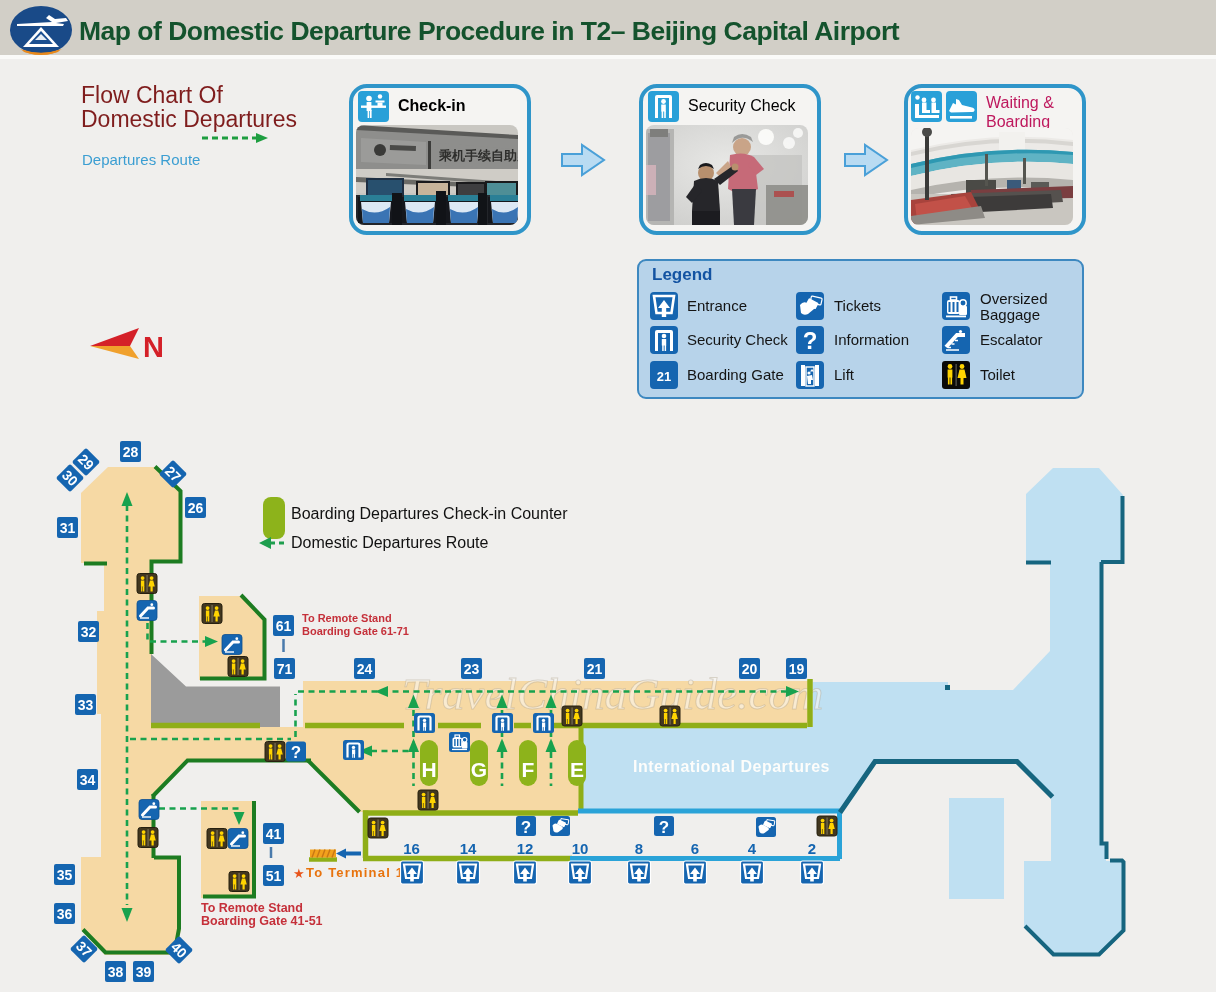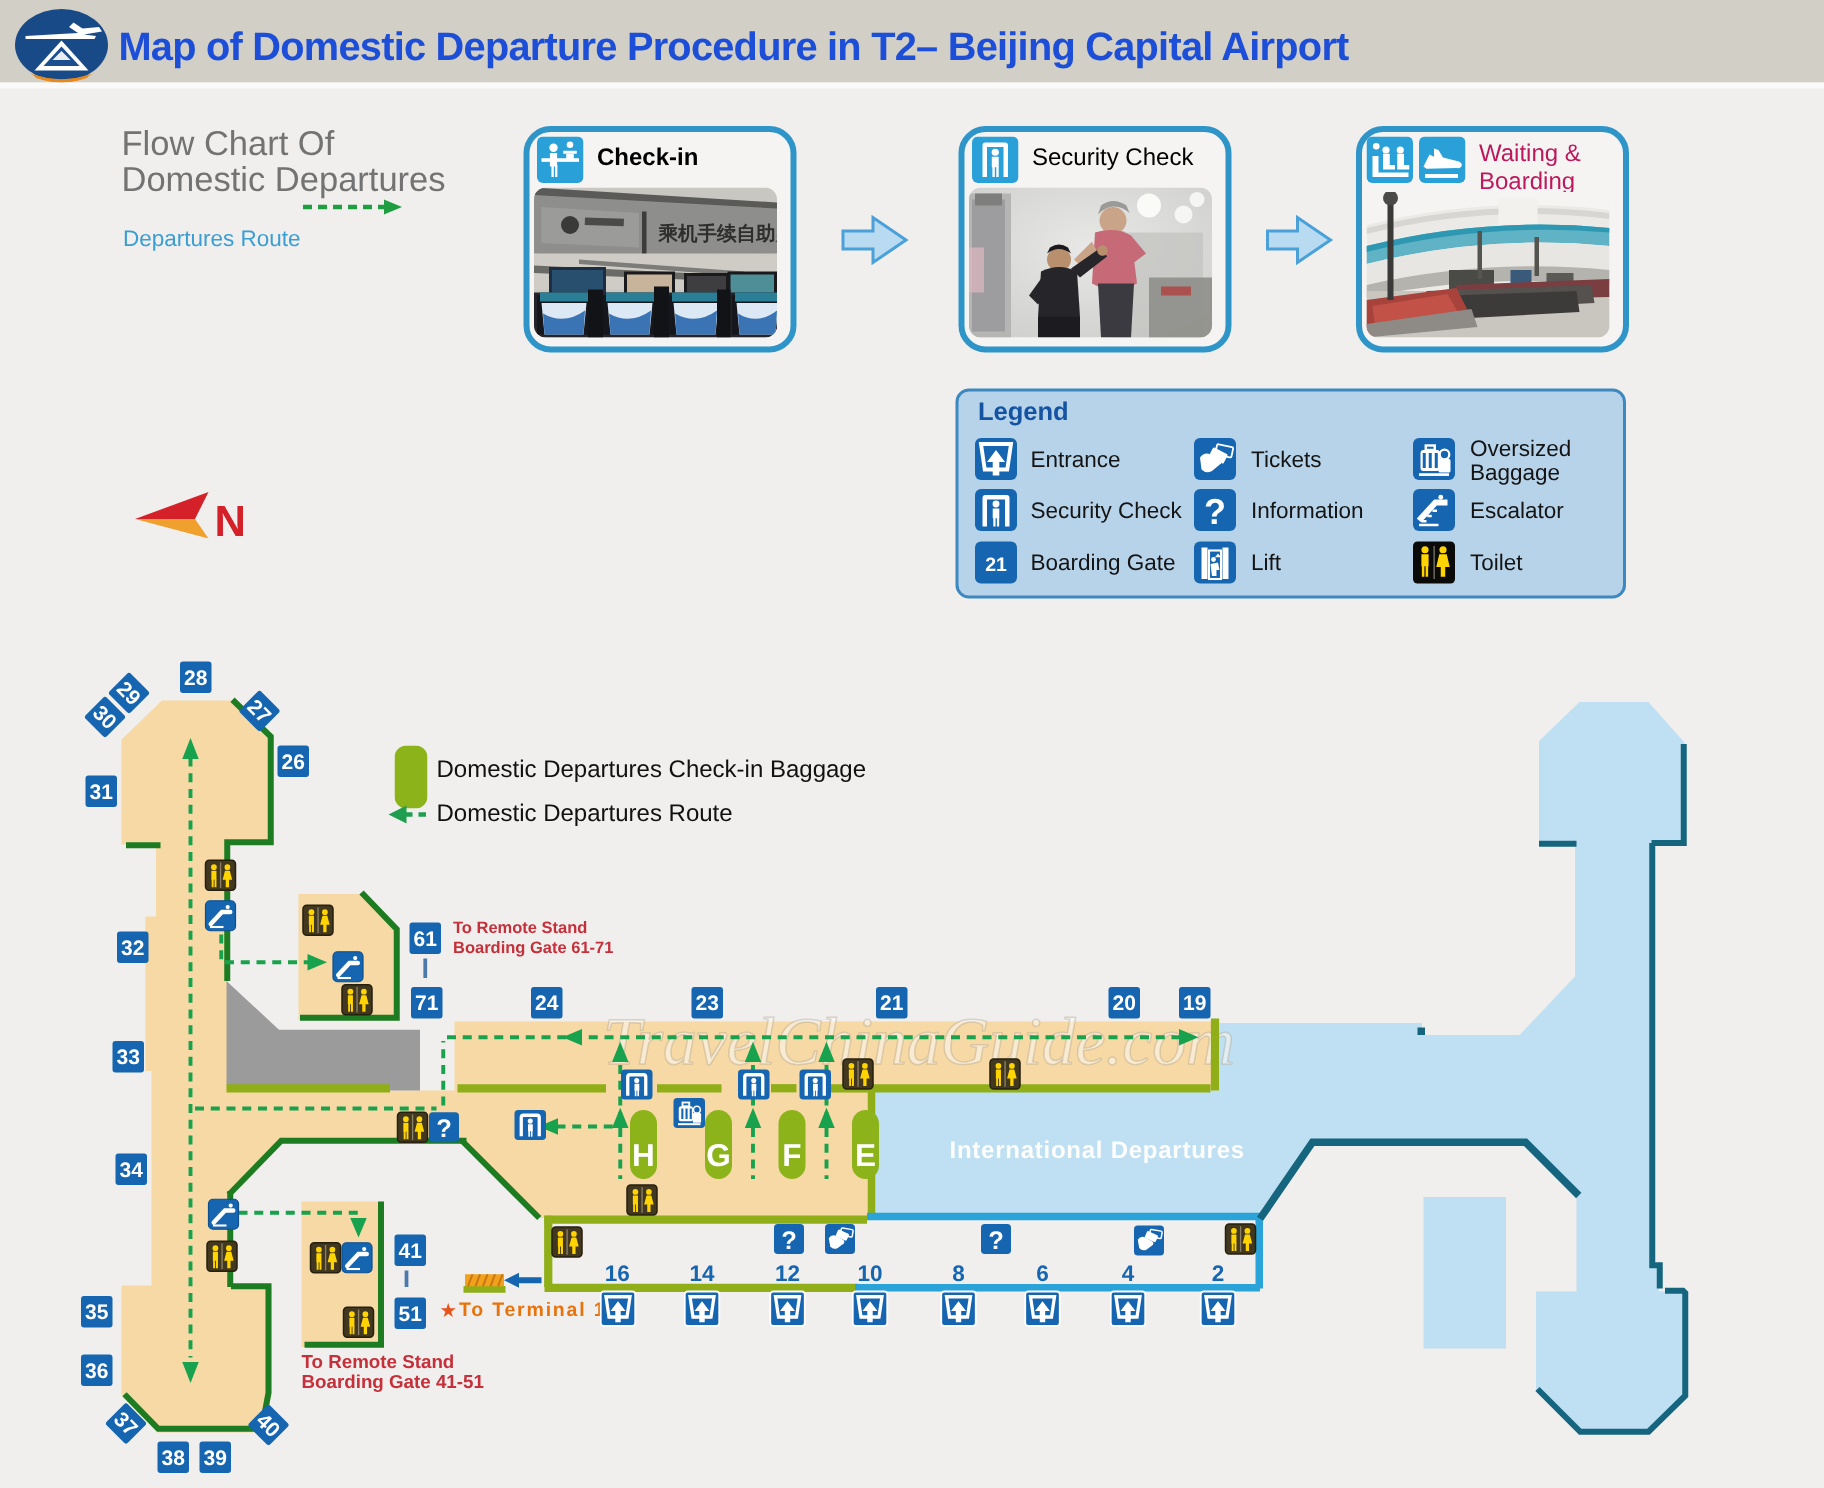--- a/index.html
+++ b/index.html
@@ -16,23 +16,23 @@
   <ellipse cx="33" cy="25" rx="31" ry="24" fill="#194a88"></ellipse>
   <path d="M2,25 L33,25 L33,49 Q10,44 2,25 Z" fill="#194a88"></path>
   <path d="M9,19 L44,17 L38,13 L41,10 L47,14 L58,13 L60,16 L48,18 L56,19 L55,21 L9,21 Z" fill="#fff"></path>
   <path d="M33,22 L15,42 L51,42 Z" fill="#fff"></path>
   <path d="M33,26 L21,39 L45,39 Z" fill="#1b4f90"></path>
   <path d="M33,29 L27,35 L39,35 Z" fill="#fff" opacity="0.9"></path>
   <path d="M12,44 Q33,52 54,44 Q46,50 33,50 Q20,50 12,44 Z" fill="#e8891b"></path>
   <path d="M14,44.5 Q33,51 52,44.5 L50,47 Q33,52.5 16,47 Z" fill="#e8891b"></path>
 </svg>
 
-<div class="abs" style="left:79px;top:16px;font-size:26.5px;font-weight:bold;color:#1d4ed8;letter-spacing:-0.5px;">Map of Domestic Departure Procedure in T2– Beijing Capital Airport</div>
-
-<div class="abs" style="left:81px;top:83px;font-size:23px;color:#737373;line-height:24px;">Flow Chart Of<br>Domestic Departures</div>
+<div class="abs" style="left:79px;top:16px;font-size:26.5px;font-weight:bold;color:#14532d;letter-spacing:-0.5px;">Map of Domestic Departure Procedure in T2– Beijing Capital Airport</div>
+
+<div class="abs" style="left:81px;top:83px;font-size:23px;color:#7f1d1d;line-height:24px;">Flow Chart Of<br>Domestic Departures</div>
 
 <div class="abs" style="left:82px;top:130px;font-size:15px;color:#3b9ed2;margin-top:21px;">Departures Route</div>
 
 <svg class="abs" style="left:200px;top:132px;" width="70" height="12" viewBox="0 0 70 12">
   <line x1="2" y1="6" x2="58" y2="6" stroke="#1e9e40" stroke-width="3" stroke-dasharray="6 4"></line>
   <path d="M56,1 L68,6 L56,11 Z" fill="#1e9e40"></path>
 </svg>
 
 <div class="abs" style="left:349px;top:84px;width:174px;height:143px;border:4px solid #2f95c9;border-radius:18px;background:#f5f4f2;"></div>
 
@@ -330,21 +330,21 @@
 <svg class="abs" style="left:88px;top:325px;" width="85" height="38" viewBox="0 0 85 38">
   <path d="M2,21 L51,3 L42,21 Z" fill="#d42028"></path>
   <path d="M2,21 L42,21 L51,34 Z" fill="#f0a02c"></path>
   <text x="55" y="32" font-size="29" font-weight="bold" fill="#d42028" font-family="Liberation Sans">N</text>
 </svg>
 
 <svg class="abs" style="left:263px;top:497px;" width="22" height="42" viewBox="0 0 22 42">
   <rect x="0" y="0" width="22" height="42" rx="8" fill="#8db31b"></rect>
 </svg>
 
-<div class="abs" style="left:291px;top:505px;font-size:16px;color:#111;">Domestic Departures Check-in Baggage</div>
+<div class="abs" style="left:291px;top:505px;font-size:16px;color:#111;">Boarding Departures Check-in Counter</div>
 
 <svg class="abs" style="left:258px;top:536px;" width="30 " height="14" viewBox="0 0 30 14">
   <path d="M12,7 L30,7" stroke="#1e9e4e" stroke-width="3" stroke-dasharray="5 4"></path>
   <path d="M13,1 L1,7 L13,13 Z" fill="#1e9e4e"></path>
 </svg>
 
 <div class="abs" style="left:291px;top:534px;font-size:16px;color:#111;text-align:right;">Domestic Departures Route</div>
 
 <svg class="abs" style="left:0;top:0;" width="1216" height="992" viewBox="0 0 1216 992">
 <defs>

